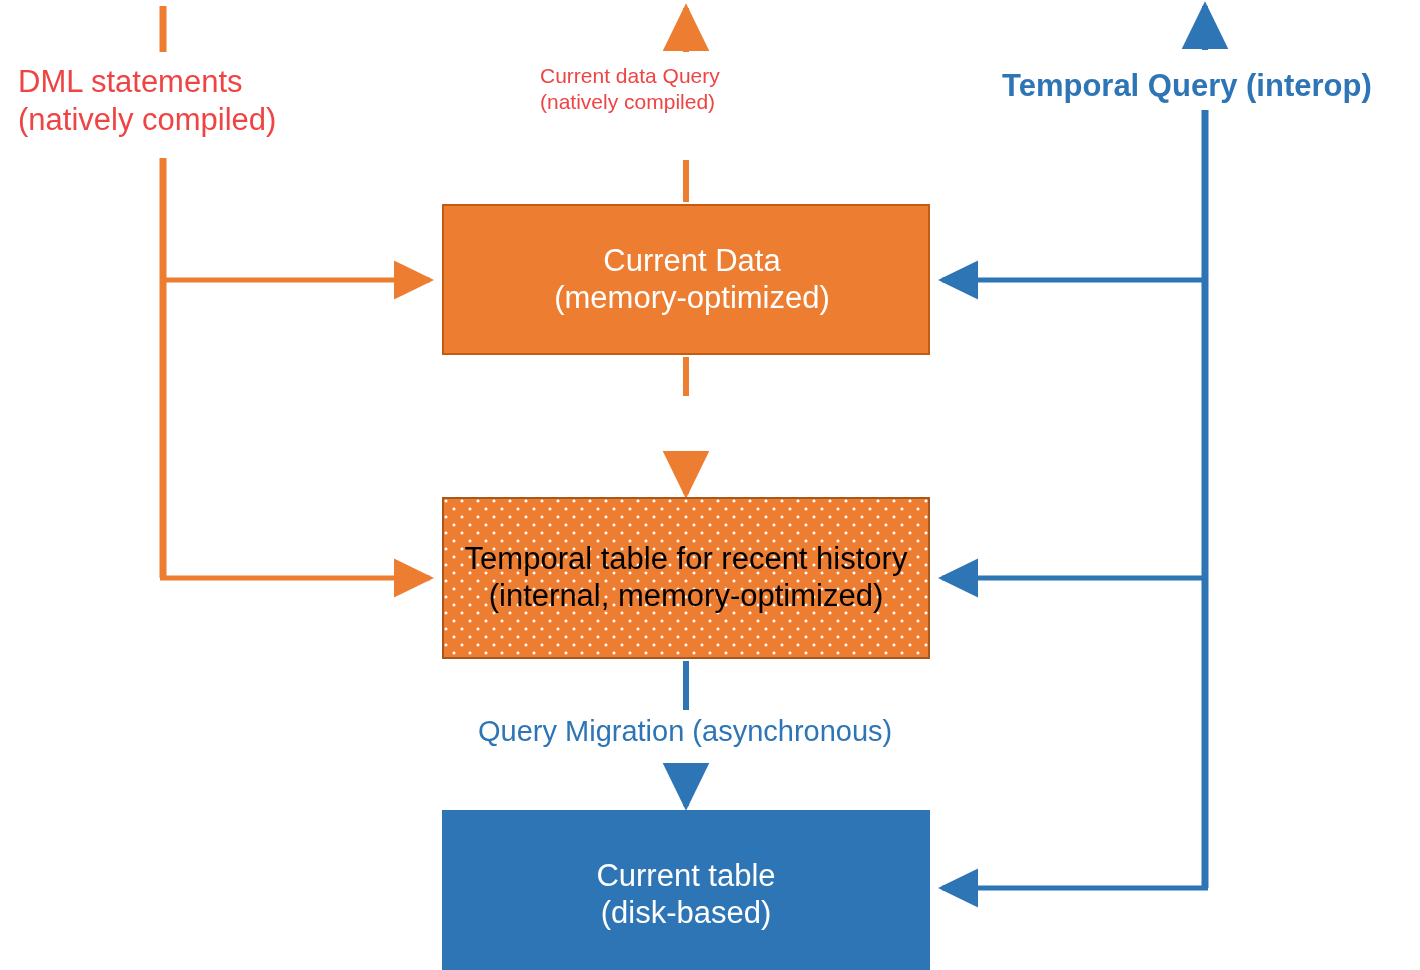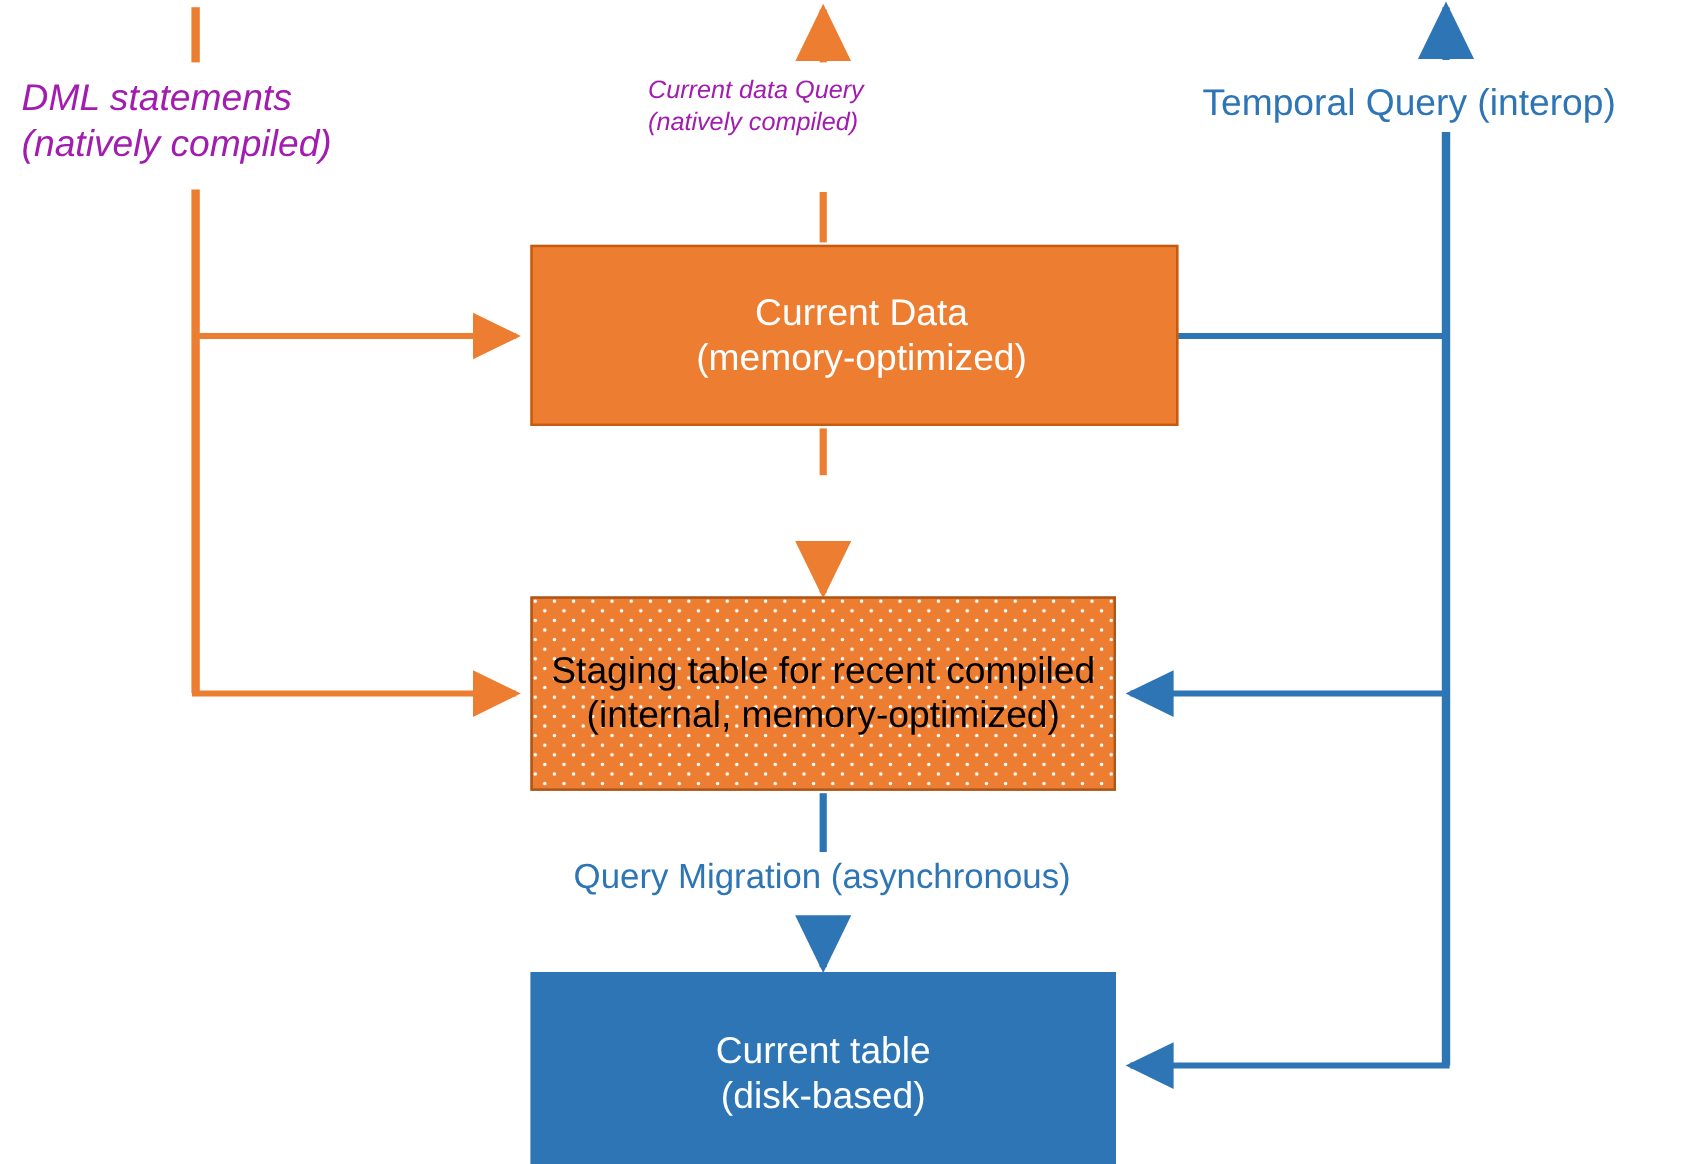--- a/index.html
+++ b/index.html
@@ -29,21 +29,21 @@
     box-sizing: border-box;
     display: flex;
     align-items: center;
     justify-content: center;
     text-align: center;
     line-height: 1.18;
   }
   .node .node-label { white-space: pre-line; display: block; }
 
   #box-current-data {
-    left: 442px; top: 204px; width: 540px; height: 151px;
+    left: 442px; top: 204px; width: 488px; height: 151px;
     background: #ED7D31;
     border: 2px solid #C55A11;
     color: #ffffff;
     font-size: 31px;
     padding-left: 12px;
   }
 
   #box-staging {
     left: 442px; top: 497px; width: 488px; height: 162px;
     background: #ED7D31;
@@ -64,26 +64,26 @@
     color: #ffffff;
     font-size: 31px;
   }
 
   
   .caption {
     position: absolute;
     line-height: 1.22;
     white-space: pre-line;
   }
-  .caption.orange { color: #a21caf; font-style: italic; }
+  .caption.orange { color: #ef4444; }
   .caption.blue   { color: #2E75B6; }
 
   #label-dml        { left: 18px;  top: 63px;  font-size: 31px; text-align: left; }
   #label-current-q  { left: 540px; top: 63px;  font-size: 21px; text-align: left; }
-  #label-temporal-q { left: 1002px;top: 67px;  font-size: 31px; text-align: left; white-space: nowrap;}
+  #label-temporal-q { left: 1002px;top: 67px;  font-size: 31px; text-align: left; white-space: nowrap; font-weight: bold;}
   #label-sysver     { left: 455px; top: 400px; font-size: 29px; white-space: nowrap; }
   #label-migration  { left: 478px; top: 714px; font-size: 29px; white-space: nowrap; }
 </style>
 </head>
 <body>
 
 <div id="canvas">
 
   <svg class="wires" viewBox="0 0 1420 970">
     <defs>
@@ -140,21 +140,21 @@
       <line x1="1208" y1="888" x2="942" y2="888" stroke="#2E75B6" stroke-width="5" marker-end="url(#arrow-blue)"></line>
     </g>
   </svg>
 
   <div class="node" id="box-current-data">
     <span class="node-label">Current Data
 (memory-optimized)</span>
   </div>
 
   <div class="node" id="box-staging">
-    <span class="node-label">Staging table for recent compiled
+    <span class="node-label">Temporal table for recent history
 (internal, memory-optimized)</span>
   </div>
 
   <div class="node" id="box-history">
     <span class="node-label">Current table
 (disk-based)</span>
   </div>
 
   <div class="caption orange" id="label-dml">DML statements
 (natively compiled)</div>

